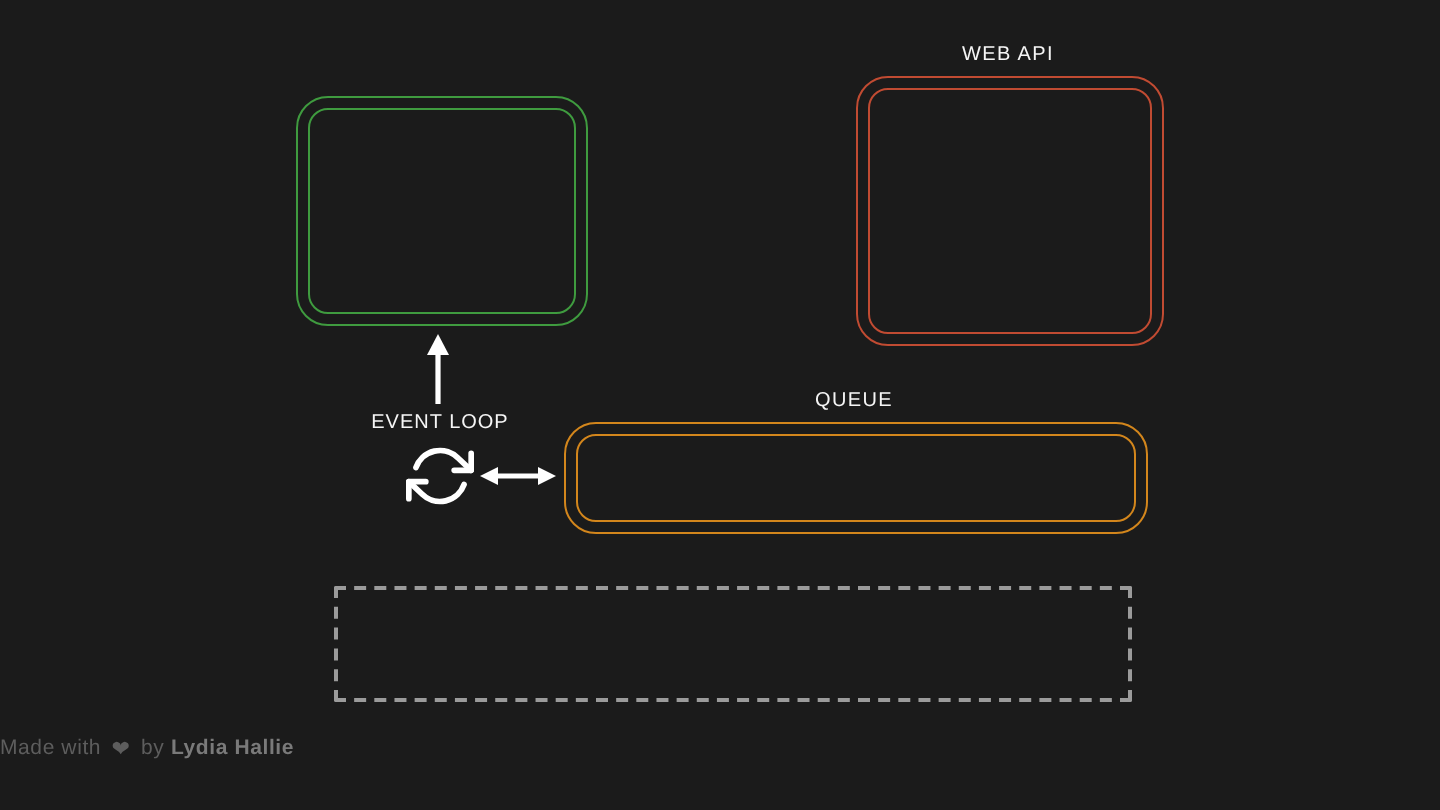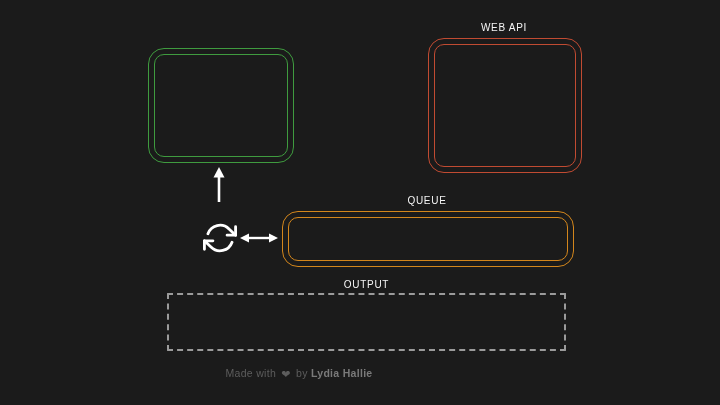--- a/index.html
+++ b/index.html
@@ -50,21 +50,21 @@
   
   .el-lbl{left:160px;top:206px;width:120px;letter-spacing:.5px;}
   .icon{position:absolute;}
   .arrow-up{left:210px;top:165px;}
   .sync{left:203px;top:221px;}
   .arrow-lr{left:239px;top:231px;}
   
   .footer{
     position:absolute;
     left:0;top:367px;width:598px;
-    text-align:center;
+    text-align:left;
     font-size:10.5px;
     color:#5d5d5d;
     letter-spacing:.3px;
   }
   .footer .heart{font-size:11px;position:relative;top:.5px;padding:0 2px;}
   .footer .author{font-weight:700;color:#7a7a7a;}
 </style>
 </head>
 <body>
 
@@ -77,28 +77,28 @@
   <div class="lbl wa-lbl">WEB API</div>
   <div class="box wa">
     <div class="inner"></div>
   </div>
 
   <div class="lbl qu-lbl">QUEUE</div>
   <div class="box qu">
     <div class="inner"></div>
   </div>
 
-  <div class="lbl out-lbl">OUTPUT</div>
   <div class="out"></div>
 
   <svg class="icon arrow-up" width="18" height="40" viewBox="0 0 18 40">
     <line x1="9" y1="37" x2="9" y2="11" stroke="#ffffff" stroke-width="2.6"></line>
     <polygon points="9,2 3.5,12.5 14.5,12.5" fill="#ffffff"></polygon>
   </svg>
 
+  <div class="lbl el-lbl">EVENT LOOP</div>
 
   <svg class="icon sync" width="34" height="34" viewBox="0 0 24 24" fill="none" stroke="#ffffff" stroke-width="2" stroke-linecap="round" stroke-linejoin="round">
     <polyline points="23 4 23 10 17 10"></polyline>
     <polyline points="1 20 1 14 7 14"></polyline>
     <path d="M3.51 9a9 9 0 0 1 14.85-3.36L23 10M1 14l4.64 4.36A9 9 0 0 0 20.49 15"></path>
   </svg>
 
   <svg class="icon arrow-lr" width="40" height="14" viewBox="0 0 40 14">
     <line x1="7" y1="7" x2="33" y2="7" stroke="#ffffff" stroke-width="2.4"></line>
     <polygon points="1,7 10,2.5 10,11.5" fill="#ffffff"></polygon>

